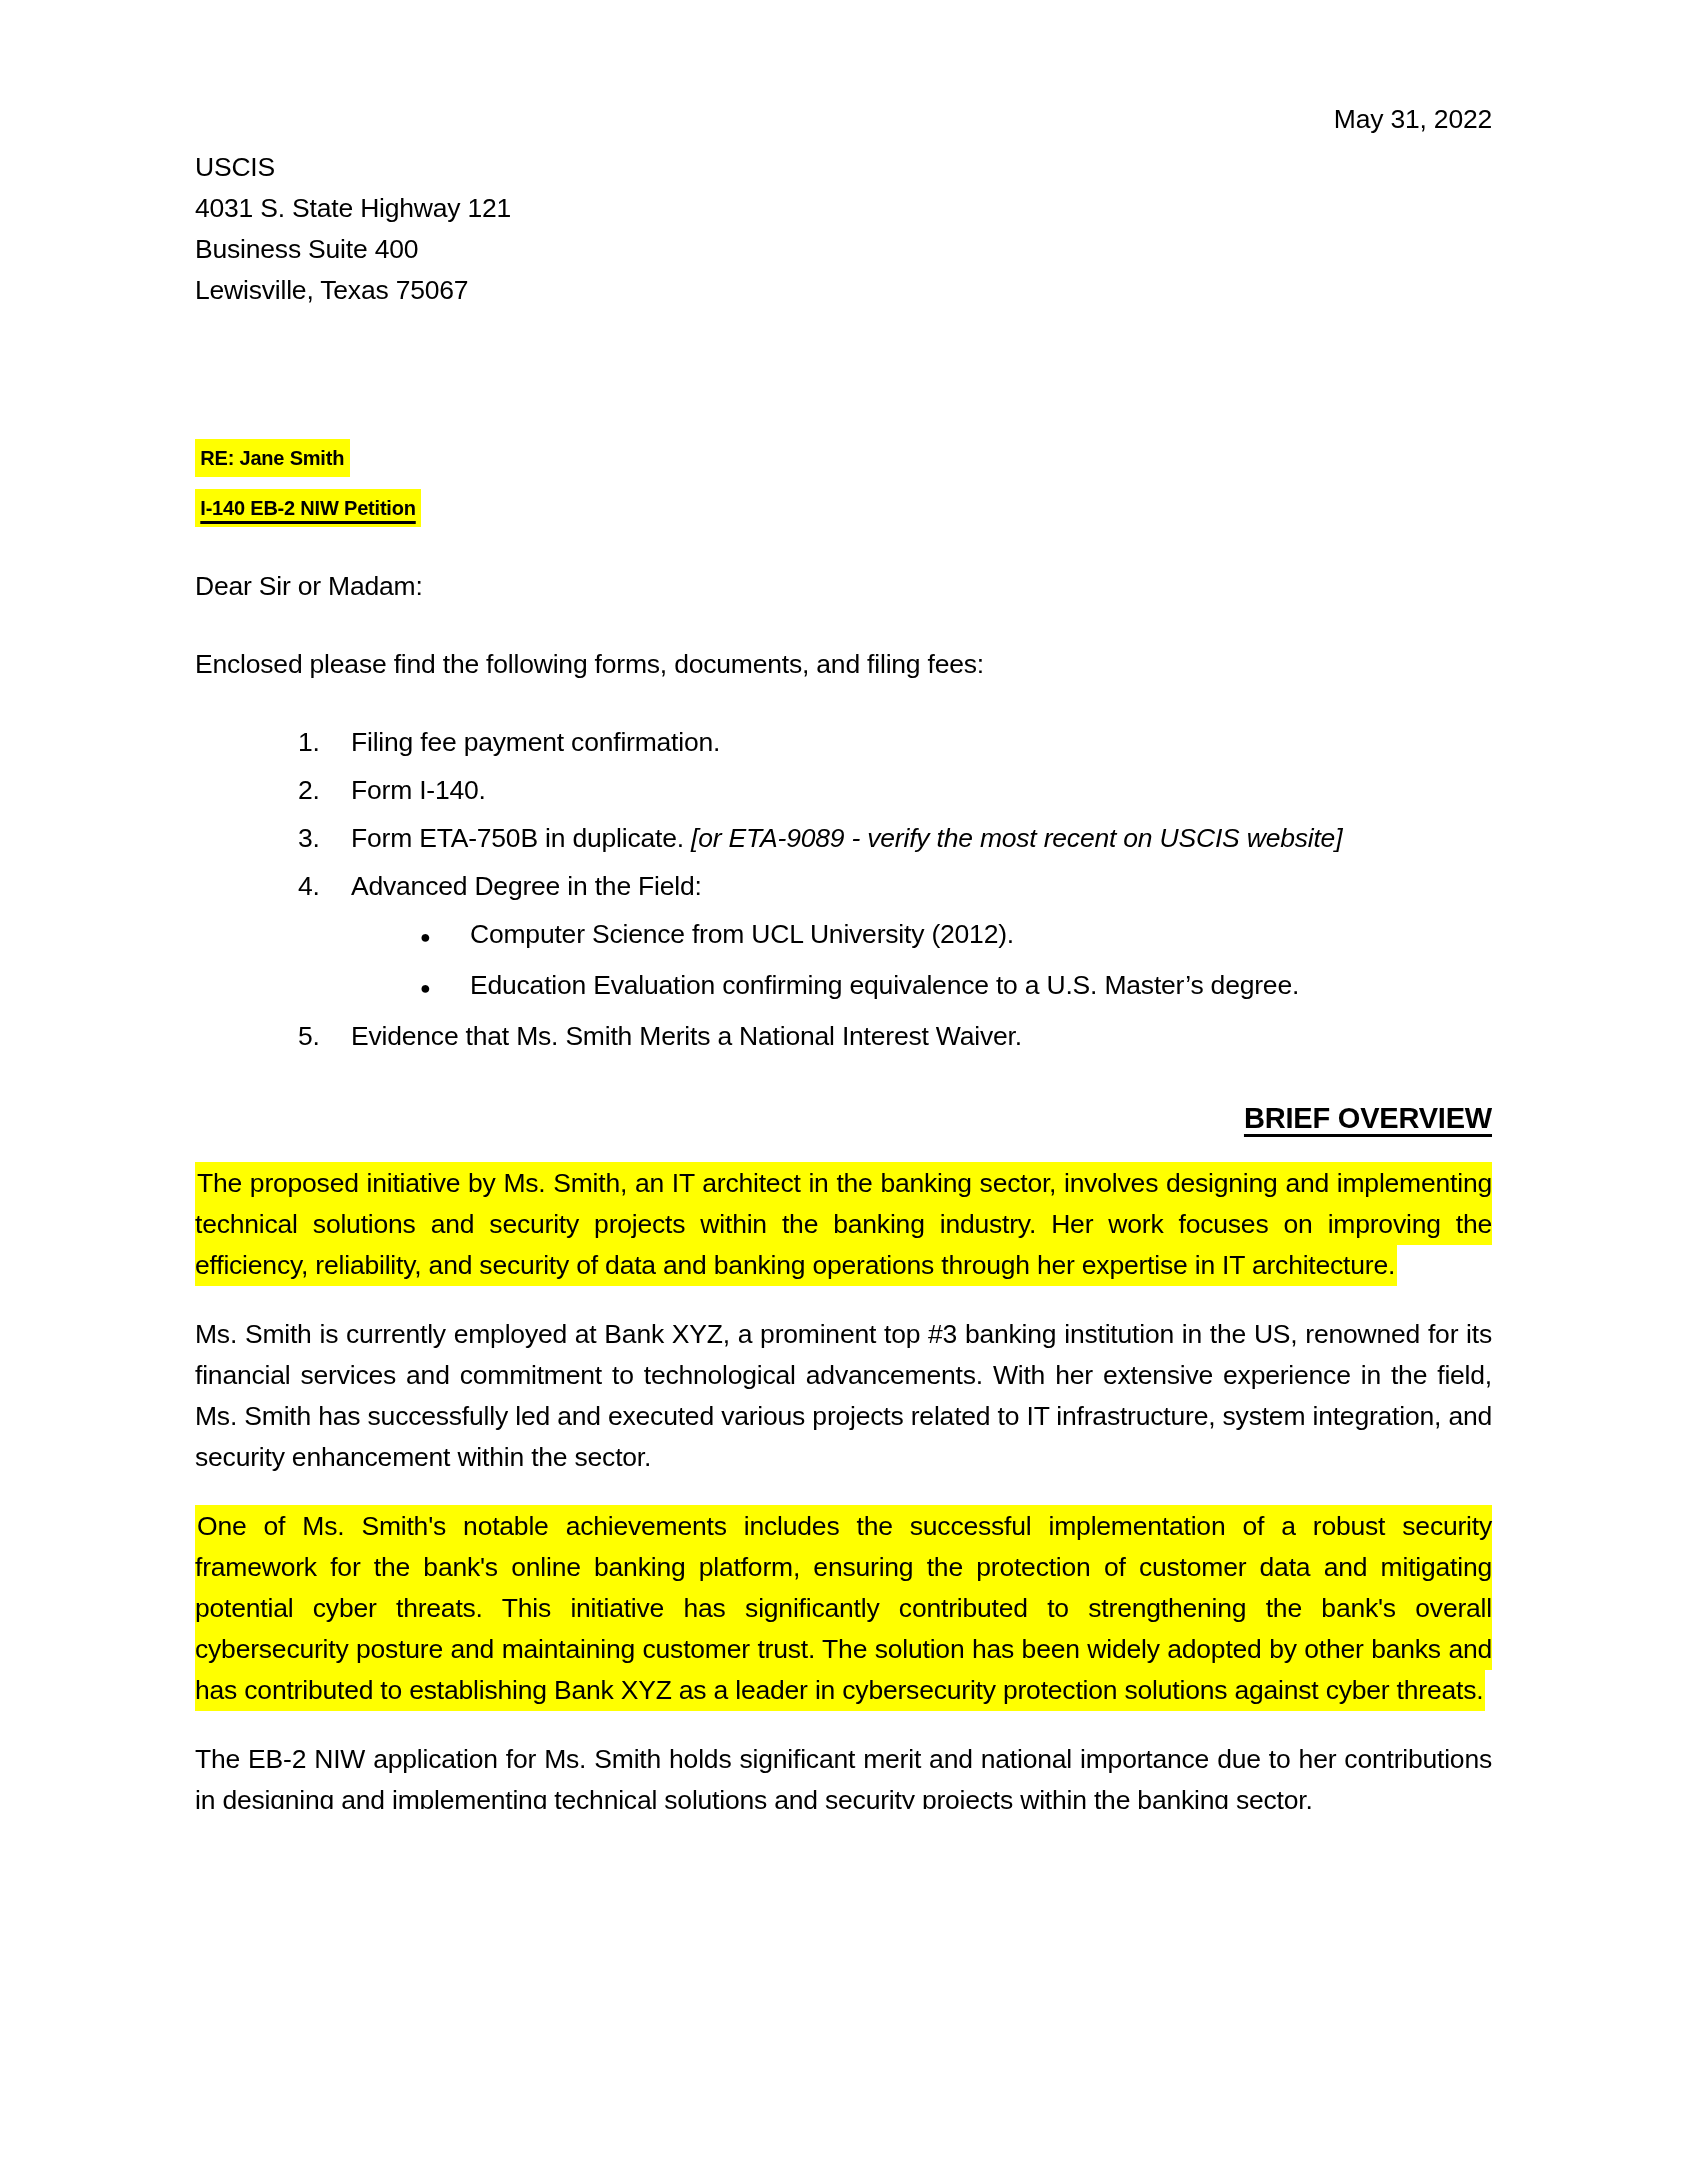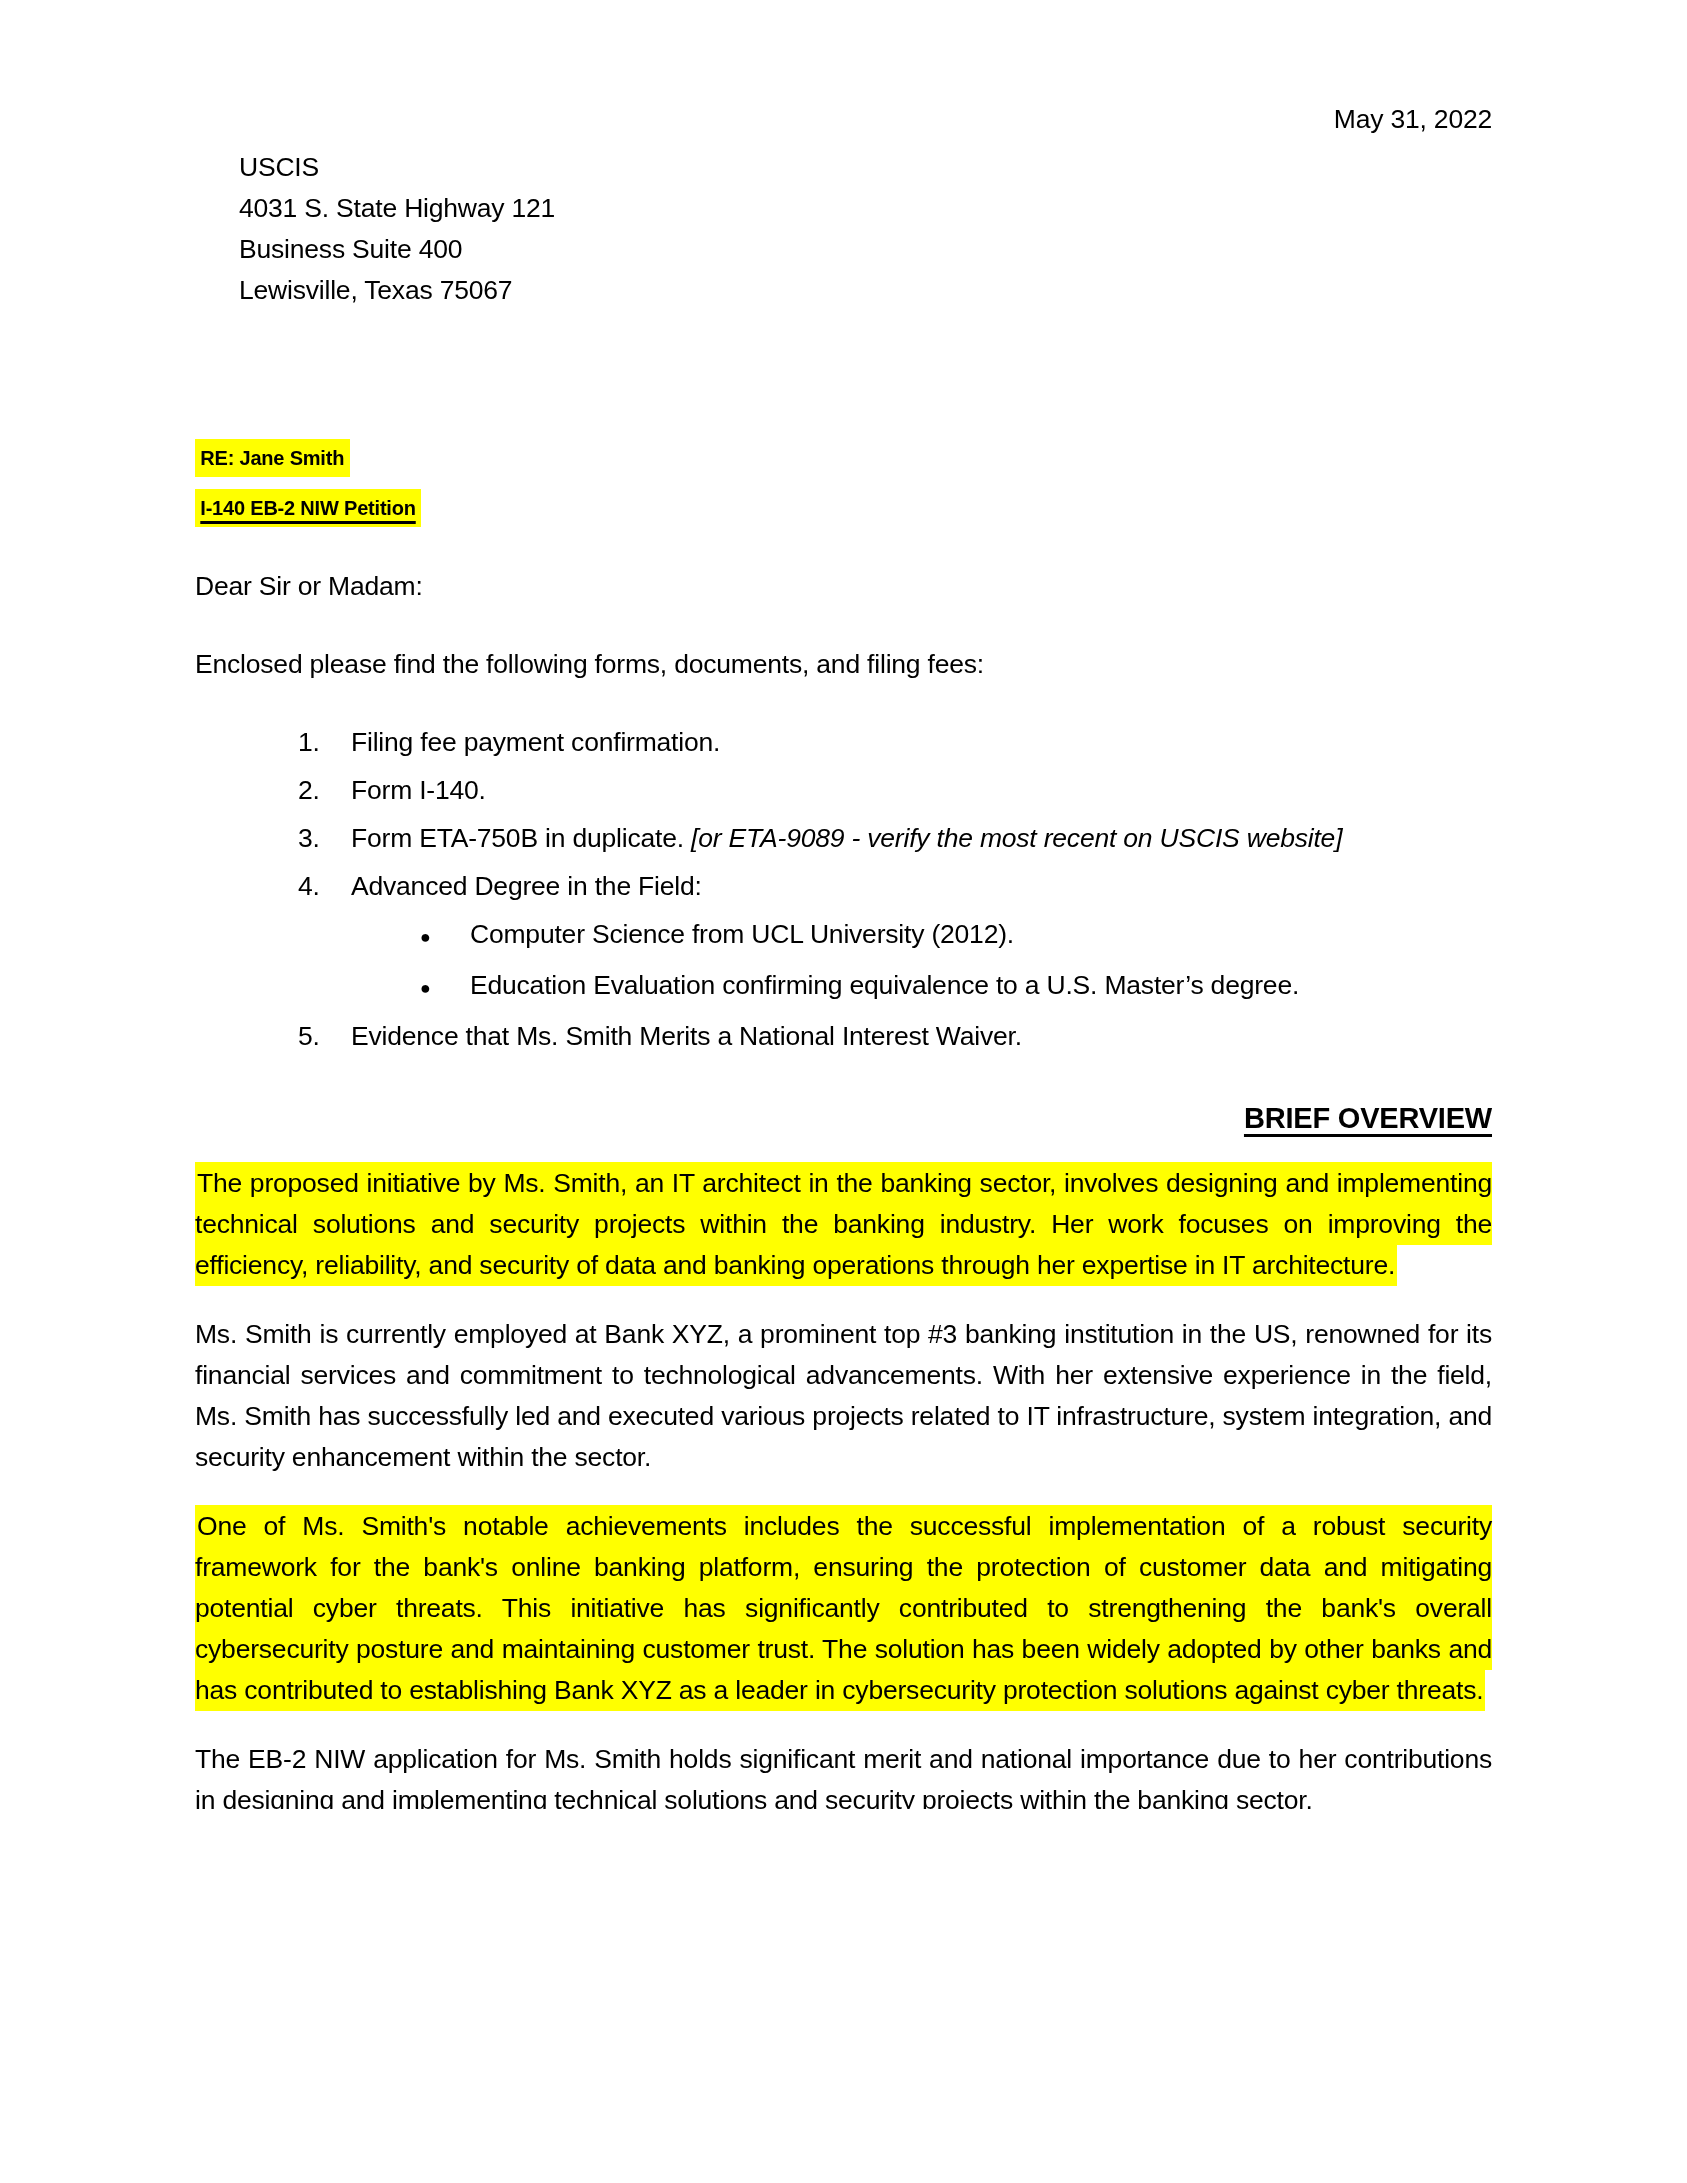--- a/index.html
+++ b/index.html
@@ -20,21 +20,20 @@
     padding: 99px 195px 0 195px;
     overflow: hidden;
   }
   .date-line {
     text-align: right;
     line-height: 41px;
   }
   .recipient {
     margin-top: 6.6px;
     line-height: 41px;
-    margin-left: 44px;
   }
   .subject-block {
     margin-top: 122px;
     line-height: 50px;
     font-weight: bold;
     font-size: 20px;
   }
   .hl-y {
     background: #ffff00;
     padding: 8px 5.3px;

